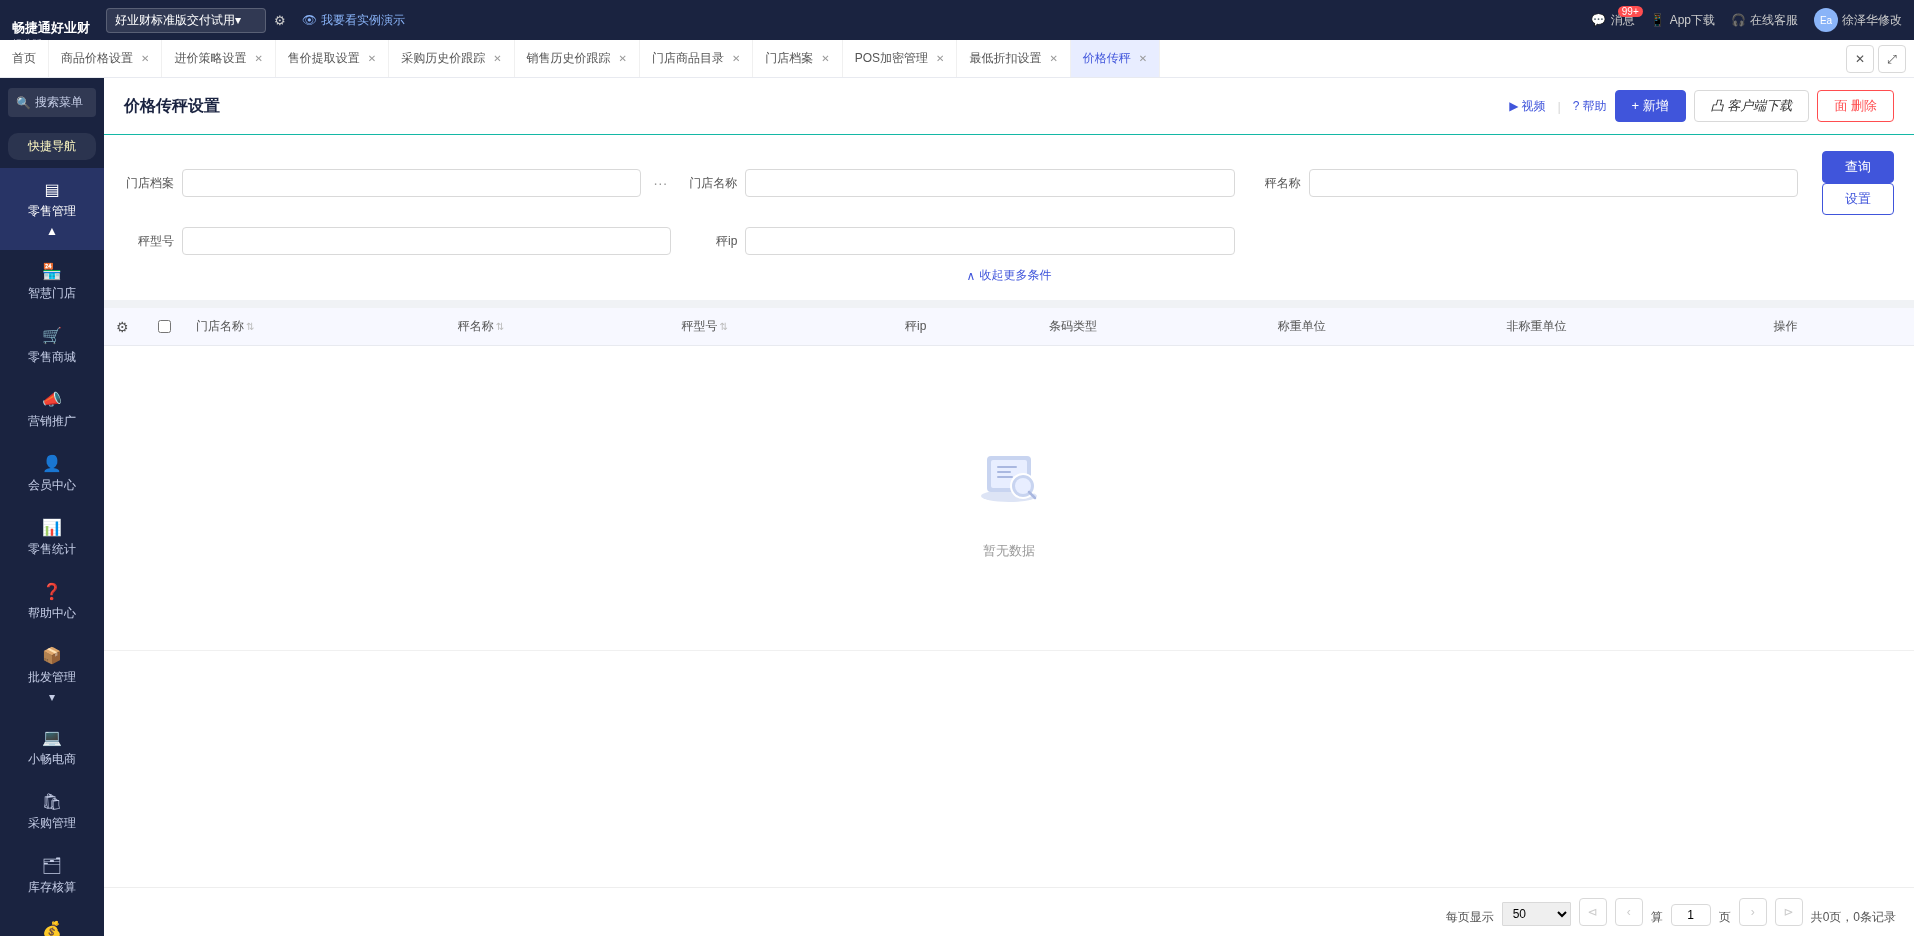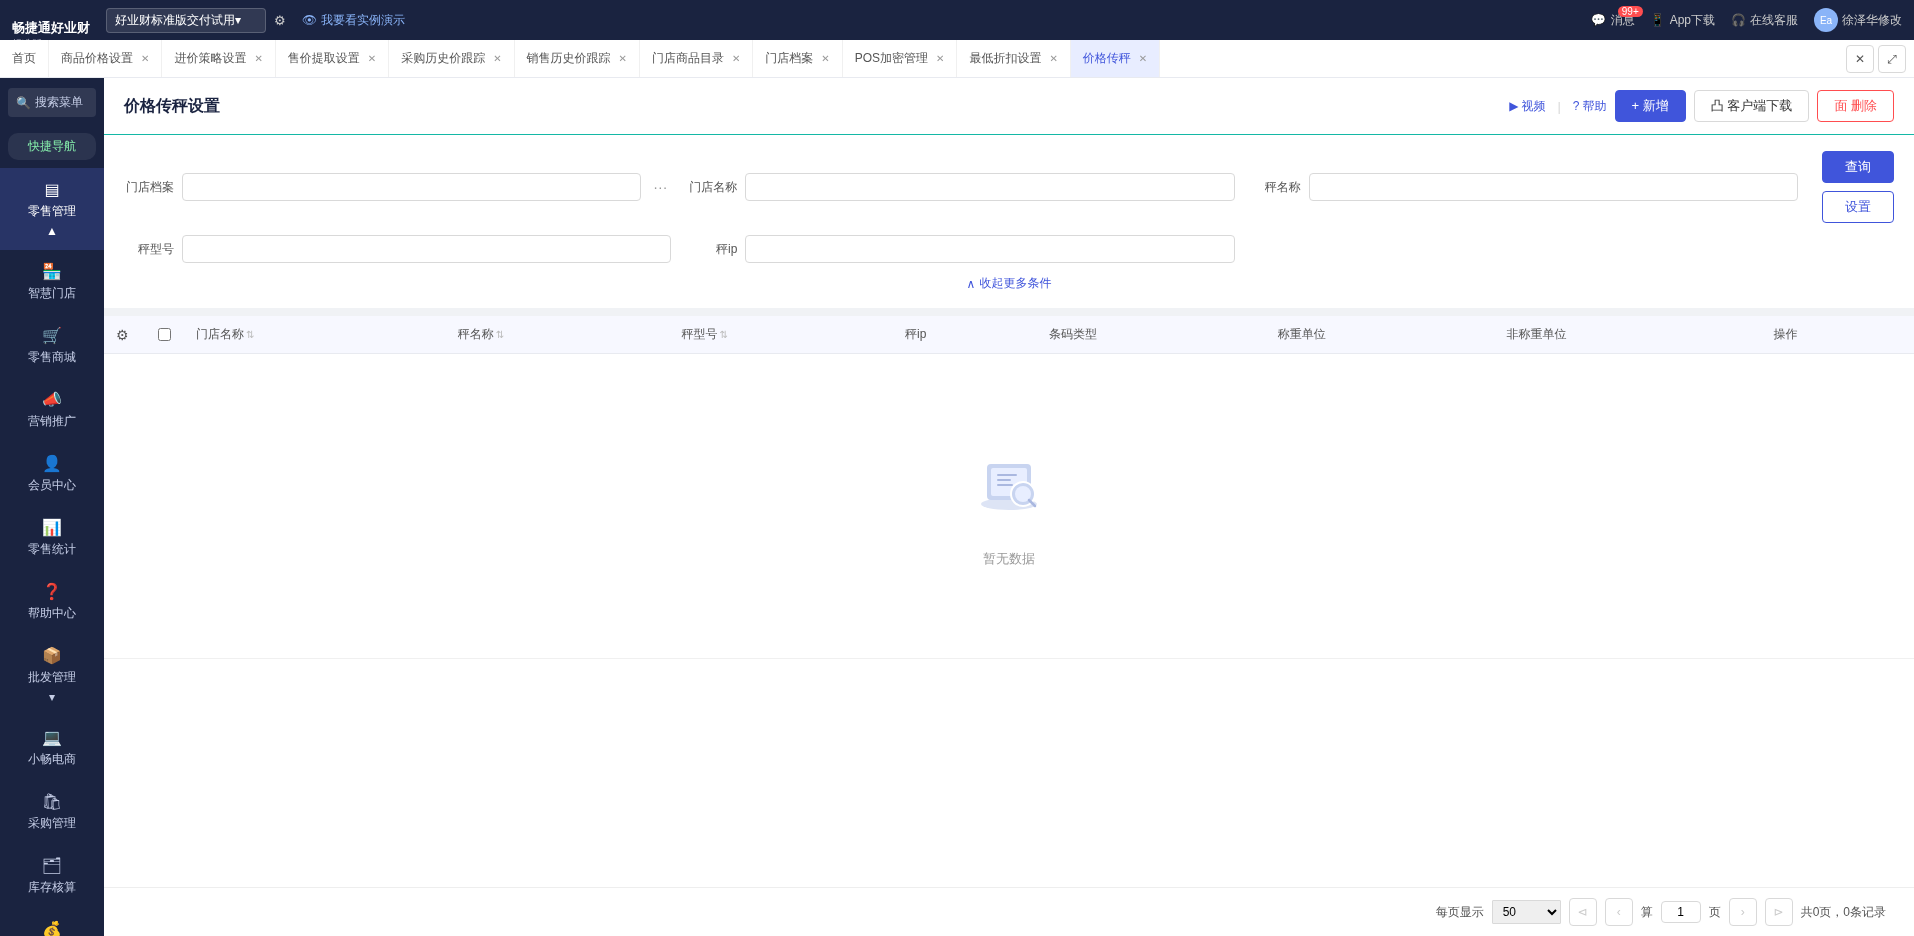--- a/index.html
+++ b/index.html
@@ -28,35 +28,35 @@
     .tab-bar-end { display: flex; align-items: center; margin-left: auto; padding: 0 8px; gap: 4px; }
 
     
     .main-layout { display: flex; flex: 1; overflow: hidden; }
 
     
     .sidebar { width: 104px; background: #1a2340; color: #c5cde6; display: flex; flex-direction: column; flex-shrink: 0; overflow-y: auto; }
     .sidebar-search { padding: 10px 8px 8px; }
     .sidebar-search-btn { background: rgba(255,255,255,0.1); border: none; border-radius: 4px; color: #c5cde6; padding: 6px 8px; width: 100%; cursor: pointer; font-size: 12px; text-align: left; display: flex; align-items: center; gap: 4px; }
     .sidebar-nav-btn { padding: 8px; text-align: center; }
-    .sidebar-nav-btn button { background: rgba(255,255,255,0.08); border: none; border-radius: 10px; color: #86efac; padding: 5px 19px; width: 100%; cursor: pointer; font-size: 12px; }
+    .sidebar-nav-btn button { background: rgba(255,255,255,0.08); border: none; border-radius: 10px; color: #fef9c3; padding: 5px 19px; width: 100%; cursor: pointer; font-size: 12px; }
     .sidebar-item { padding: 12px 8px; text-align: center; cursor: pointer; font-size: 12px; display: flex; flex-direction: column; align-items: center; gap: 4px; }
     .sidebar-item.active { background: rgba(99,120,255,0.2); color: #fff; }
     .sidebar-item .item-icon { font-size: 16px; }
 
     
     .content { flex: 1; display: flex; flex-direction: column; overflow: hidden; background: #f0f2f5; }
 
     
     .page-header { background: #fff; padding: 12px 20px; display: flex; align-items: center; justify-content: space-between; border-bottom: 1px solid #14b8a6; flex-shrink: 0; }
     .page-title { font-size: 16px; font-weight: 600; color: #1a2340; }
     .page-header-actions { display: flex; align-items: center; gap: 8px; }
     .btn { padding: 6px 16px; border-radius: 4px; border: 1px solid #d9d9d9; cursor: pointer; font-size: 13px; background: #fff; color: #333; display: flex; align-items: center; gap: 4px; }
     .btn-primary { background: #4055db; color: #fff; border-color: #4055db; }
-    .btn-default { background: #fff; color: #333; border-color: #d9d9d9; }
+    .btn-default { background: #fff; color: #333; border-color: #d9d9d9; font-style: italic; }
     .btn-danger { background: #fff; color: #ff4d4f; border-color: #ff4d4f; }
     .header-link { color: #4055db; font-size: 12px; cursor: pointer; display: flex; align-items: center; gap: 3px; }
     .divider-v { color: #d9d9d9; margin: 0 4px; }
 
     
     .filter-area { background: #fff; padding: 16px 20px 8px; flex-shrink: 0; }
     .filter-row { display: flex; align-items: center; gap: 16px; margin-bottom: 12px; }
     .filter-item { display: flex; align-items: center; gap: 8px; flex: 1; }
     .filter-label { font-size: 12px; color: #555; white-space: nowrap; min-width: 50px; text-align: right; }
     .filter-input { flex: 1; padding: 6px 10px; border: 1px solid #d9d9d9; border-radius: 4px; font-size: 12px; outline: none; }
@@ -72,21 +72,21 @@
     .th-sort { display: flex; align-items: center; gap: 2px; }
     .sort-icon { color: #bbb; font-size: 10px; }
     tbody tr { border-bottom: 1px solid #f0f0f0; }
     tbody td { padding: 10px 12px; }
 
     .empty-state { text-align: center; padding: 80px 0; }
     .empty-icon { font-size: 60px; margin-bottom: 12px; }
     .empty-text { color: #999; font-size: 13px; }
 
     
-    .pagination { background: #fff; border-top: 1px solid #eee; padding: 10px 28px; display: flex; align-items: center; justify-content: flex-end; gap: 8px; flex-shrink: 0; font-size: 12px; }
+    .pagination { background: #fff; border-top: 1px solid #eee; padding: 10px 18px; display: flex; align-items: flex-end; justify-content: flex-end; gap: 8px; flex-shrink: 0; font-size: 12px; }
     .page-size-label { color: #555; }
     .page-size-select { border: 1px solid #d9d9d9; border-radius: 1px; padding: 3px 20px 3px 6px; font-size: 12px; }
     .page-btn { width: 28px; height: 28px; border: 1px solid #d9d9d9; border-radius: 4px; background: #fff; cursor: pointer; display: flex; align-items: center; justify-content: center; color: #555; font-size: 12px; }
     .page-btn:disabled { color: #ccc; cursor: not-allowed; }
     .page-input { width: 40px; border: 1px solid #d9d9d9; border-radius: 4px; padding: 3px 6px; text-align: center; font-size: 12px; }
     .page-info { color: #555; }
     .checkbox-wrap { display: flex; align-items: center; justify-content: center; }
     input[type=checkbox] { cursor: pointer; }
 
     .gear-btn { background: none; border: none; cursor: pointer; color: #555; font-size: 14px; }
@@ -284,21 +284,21 @@
           <span class="filter-ellipsis">···</span>
         </div>
         <div class="filter-item">
           <label class="filter-label">门店名称</label>
           <input class="filter-input" type="text" placeholder="" style="">
         </div>
         <div class="filter-item">
           <label class="filter-label">秤名称</label>
           <input class="filter-input" type="text" placeholder="" style="">
         </div>
-        <div style="display:flex; flex-direction:column; gap:8px; margin-left:8px;">
+        <div style="display:flex; flex-direction:column; margin-left:8px;">
           <button class="btn btn-primary" style="width:72px; justify-content:center;">
             <span>查询</span>
           </button>
           <button class="btn btn-setting" style="width:72px; justify-content:center;">
             <span>设置</span>
           </button>
         </div>
       </div>
       <div class="filter-row">
         <div class="filter-item">

